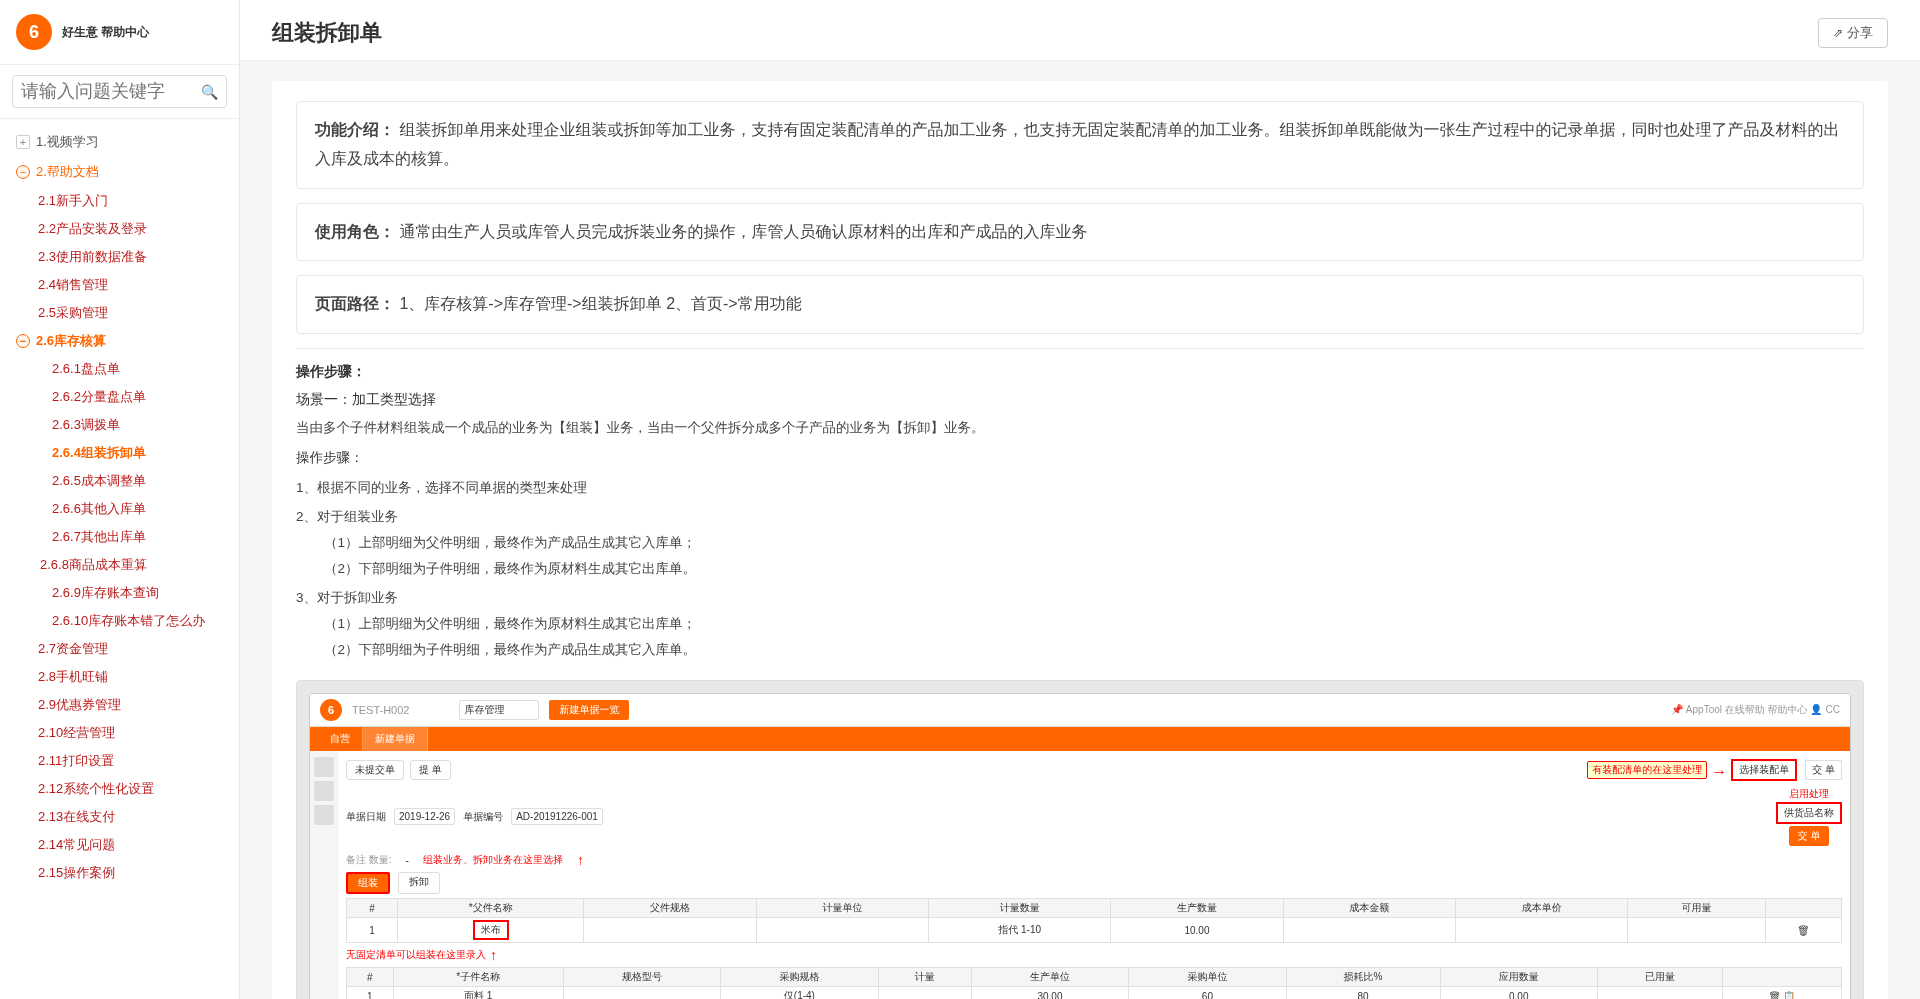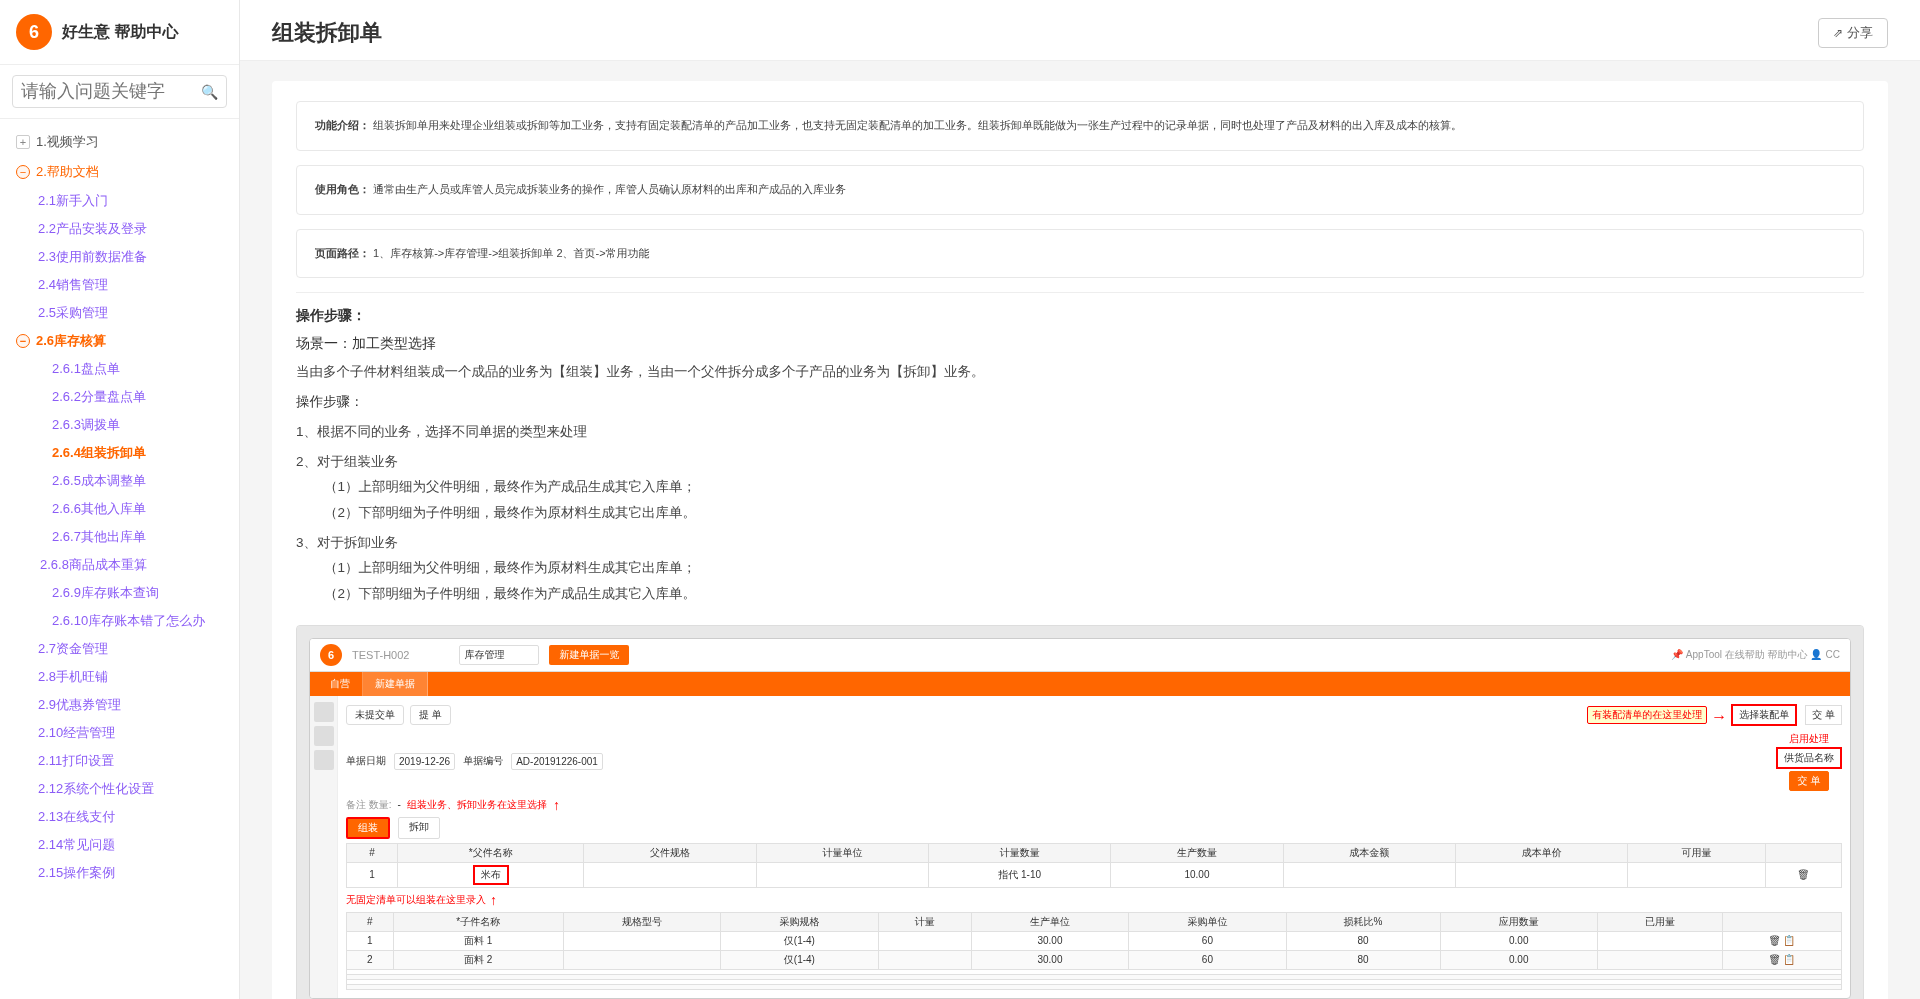--- a/index.html
+++ b/index.html
@@ -28,21 +28,21 @@
       background: #f60;
       border-radius: 50%;
       display: flex; align-items: center; justify-content: center;
       color: #fff;
       font-weight: bold;
       font-size: 18px;
       margin-right: 10px;
       flex-shrink: 0;
     }
     .logo-text {
-      font-size: 16px;
+      font-size: 12px;
       font-weight: bold;
       color: #333;
     }
     .search-box {
       padding: 10px 12px;
       border-bottom: 1px solid #eee;
       display: flex;
       align-items: center;
     }
     .search-input {
@@ -102,21 +102,21 @@
       align-items: center;
       justify-content: center;
       font-size: 11px;
       color: #f60;
       flex-shrink: 0;
       background: #fff6f0;
     }
     .nav-item-l2 {
       padding: 5px 16px 5px 38px;
       font-size: 13px;
-      color: #8b5cf6;
+      color: #b91c1c;
       cursor: pointer;
     }
     .nav-item-l2.active { color: #f60; font-weight: bold; }
 
     
     .main-content {
       flex: 1;
       overflow-y: auto;
       background: #f5f5f5;
       padding: 0;
@@ -148,21 +148,21 @@
     }
     .content-body {
       padding: 20px 32px;
     }
     .info-block {
       background: #fff;
       border: 1px solid #e8e8e8;
       border-radius: 4px;
       padding: 14px 18px;
       margin-bottom: 14px;
-      font-size: 11px;
+      font-size: 16px;
       line-height: 1.8;
       color: #444;
     }
     .step-label {
       font-weight: bold;
       font-size: 14px;
       color: #333;
       margin: 14px 0 8px;
     }
     .scene-title {
@@ -384,21 +384,21 @@
                   <div style="border:1px solid #ddd;padding:2px 4px;border-radius:2px;background:#fff;font-size:10px;">AD-20191226-001</div>
                   <span style="flex:1;"></span>
 
                   <div style="display:flex;flex-direction:column;align-items:center;position:relative;">
                     <span style="color:red;font-size:10px;white-space:nowrap;">启用处理</span>
                     <div style="border:2px solid red; padding:2px 6px; background:#fff; font-size:10px; margin-top:1px;">供货品名称</div>
                     <div style="border:1px solid #f60; padding:2px 8px; background:#f60; color:#fff; font-size:10px; margin-top:2px; border-radius:2px;">交 单</div>
                   </div>
                 </div>
 
-                <div style="display:flex;align-items:center;gap:6px;margin-bottom:4px;font-size:10px;">
+                <div style="display:flex;align-items:center;gap:14px;margin-bottom:4px;font-size:10px;">
                   <span style="color:#999;">备注 数量: </span>
                   <span>-</span>
 
                   <span style="color:red;font-size:10px;white-space:nowrap;">组装业务、拆卸业务在这里选择</span>
                   <span style="color:red;font-size:14px;">↑</span>
                 </div>
 
                 <div style="display:flex;gap:8px;margin-bottom:4px;">
                   <div style="border:2px solid red;padding:2px 10px;background:#f60;color:#fff;font-size:10px;border-radius:2px;">组装</div>
                   <div style="border:1px solid #ddd;padding:2px 10px;background:#fff;font-size:10px;border-radius:2px;">拆卸</div>

